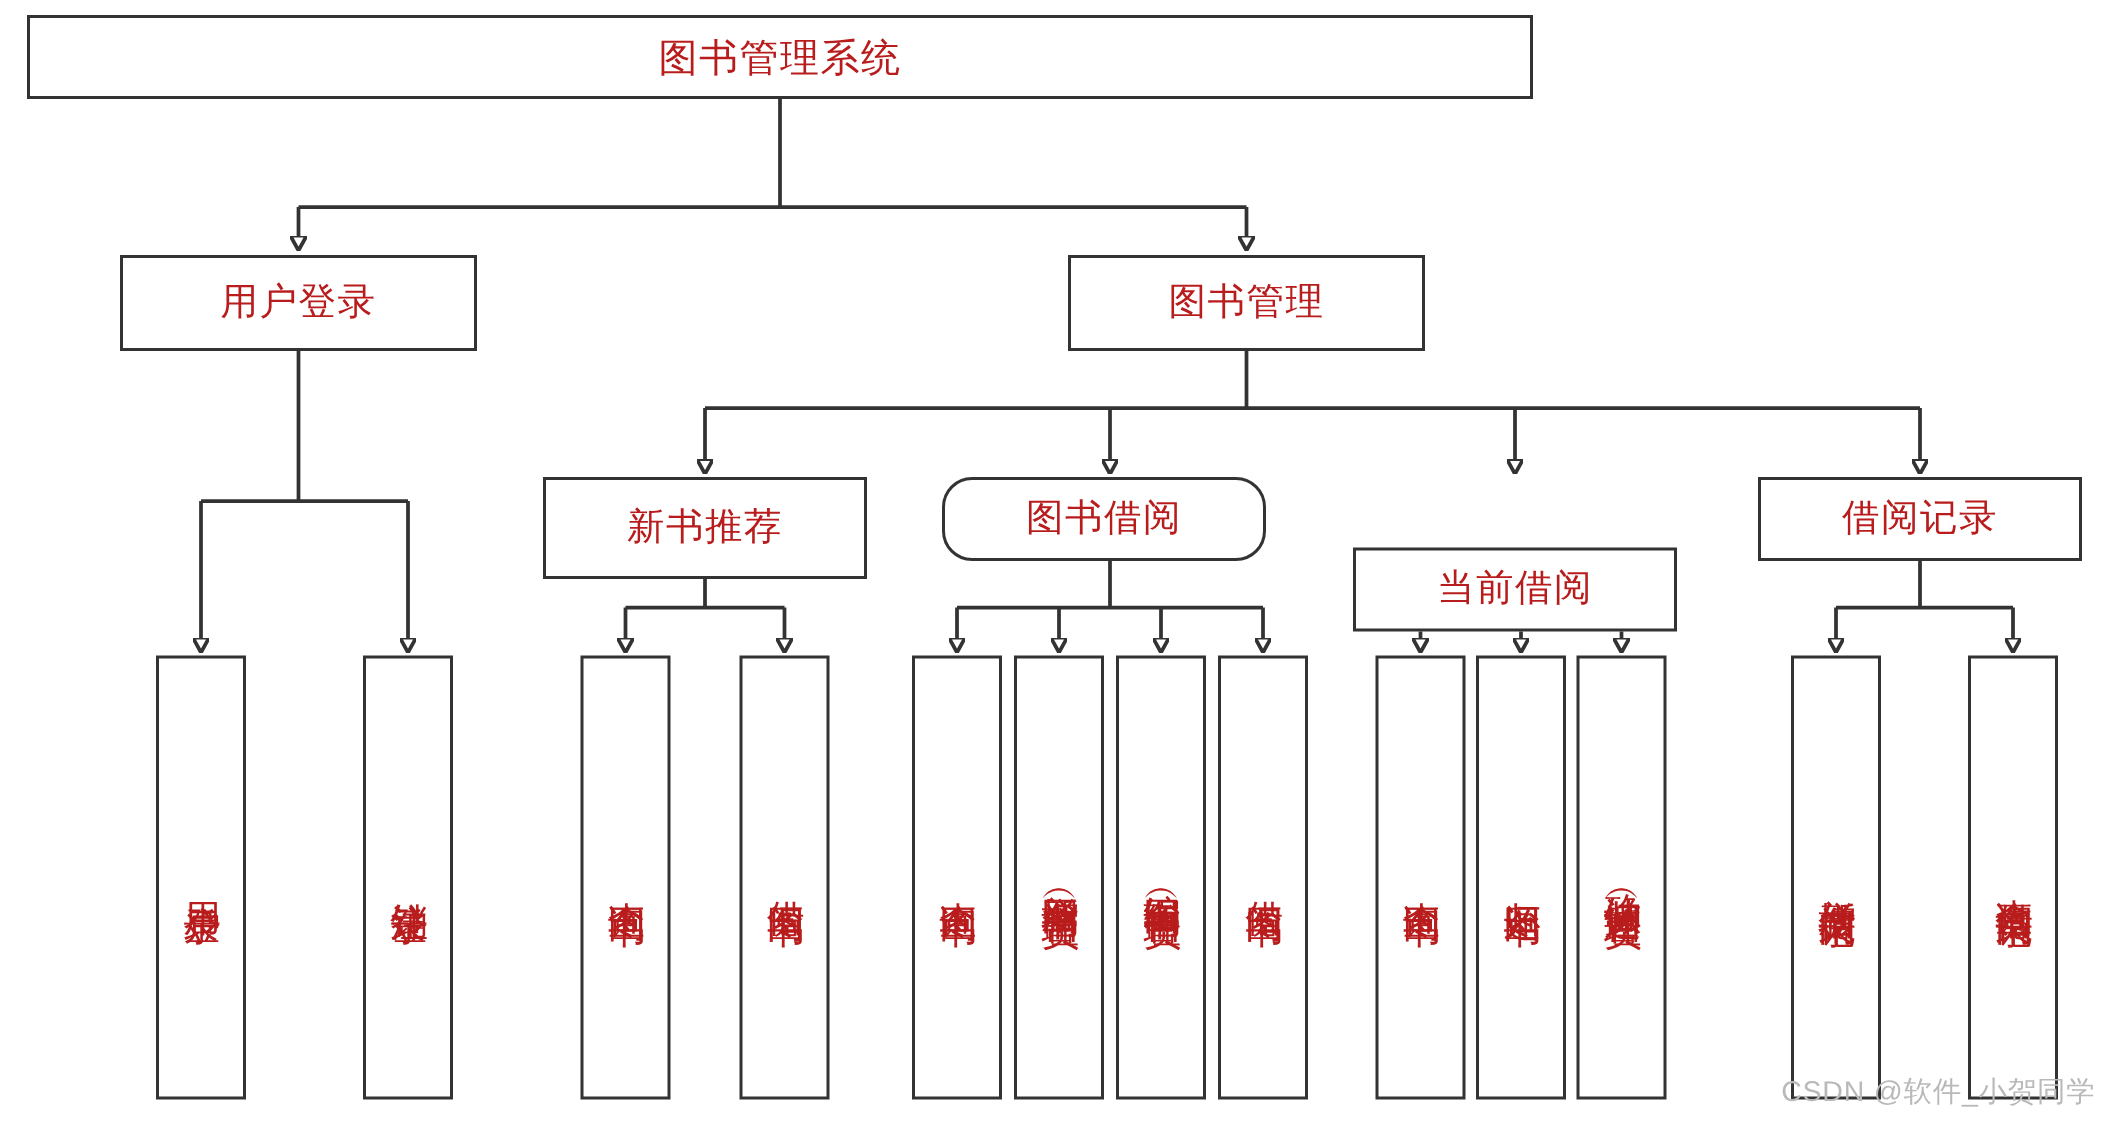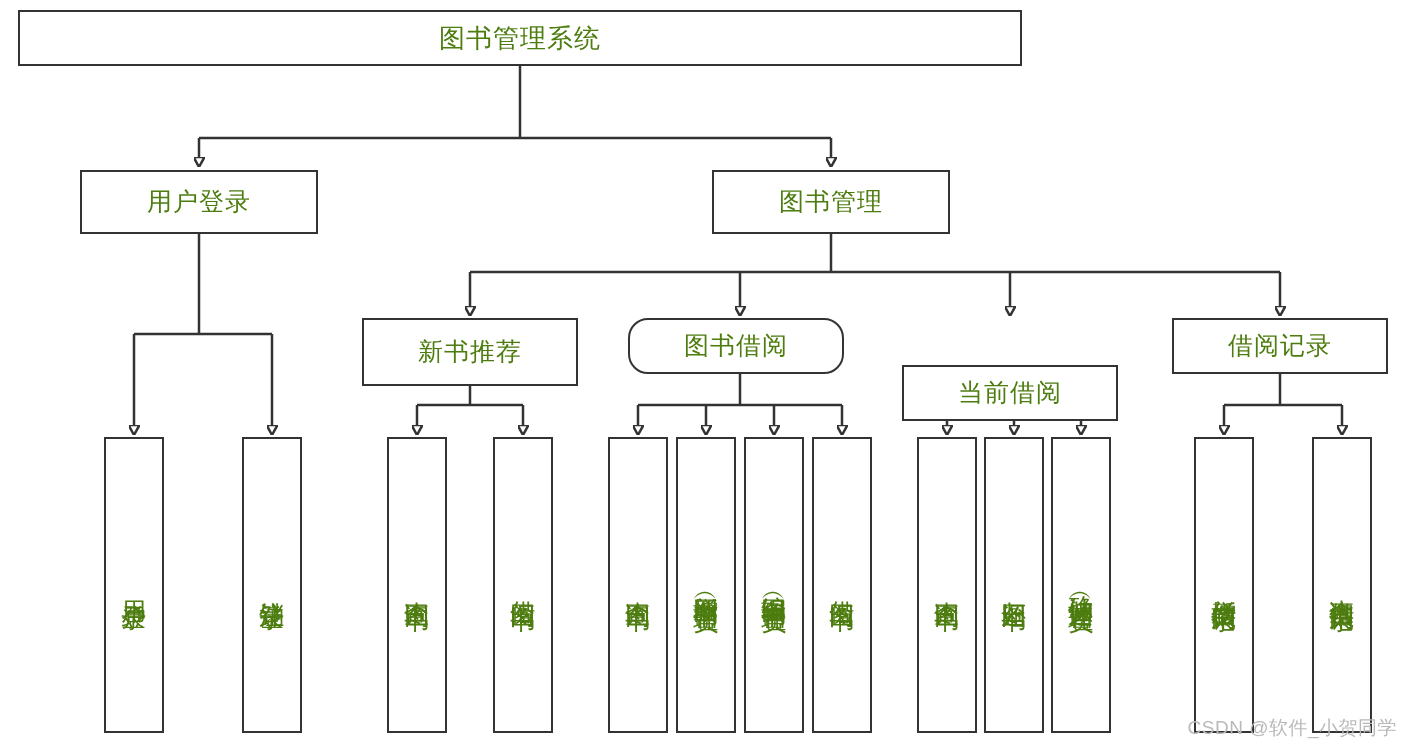--- a/index.html
+++ b/index.html
@@ -18,21 +18,21 @@
     overflow: hidden;
   }
   .node {
     position: absolute;
     box-sizing: border-box;
     border: 2.5px solid #333333;
     background: #ffffff;
     display: flex;
     align-items: center;
     justify-content: center;
-    color: #4d7c0f;
+    color: #b91c1c;
   }
   .node .label {
     display: block;
     text-align: center;
     line-height: 1.25;
   }
   
   .node.horiz .label {
     font-size: 25px;
     letter-spacing: 1px;

